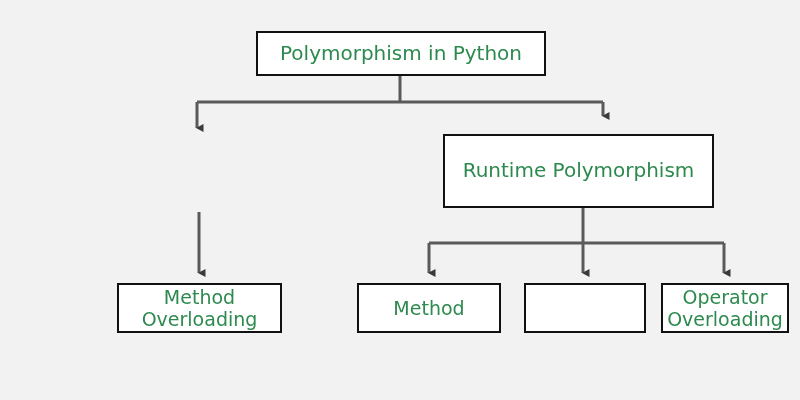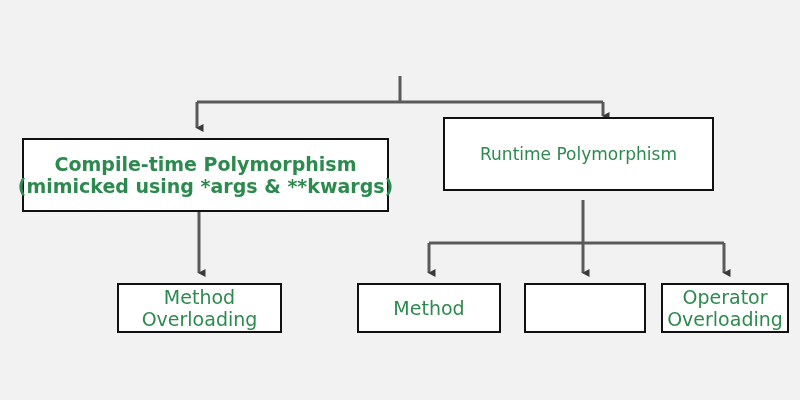--- a/index.html
+++ b/index.html
@@ -61,24 +61,24 @@
     font-size: 19px;
     font-weight: bold;
   }
   #node-compile span {
     position: relative;
     width: 390px;
     left: 0;
   }
   #node-runtime {
     left: 443px;
-    top: 117px;
+    top: 134px;
     width: 271px;
     height: 74px;
-    font-size: 17px;
+    font-size: 20px;
   }
 
   
   .leaf {
     font-size: 19px;
     height: 50px;
   }
   #node-method-overloading {
     left: 117px;
     top: 283px;
@@ -128,27 +128,24 @@
 
     <g>
       <path d="M583,200 L583,243" stroke="#5a5a5a" stroke-width="3" fill="none"></path>
       <path d="M429,243 L724,243" stroke="#5a5a5a" stroke-width="3" fill="none"></path>
       <path d="M429,243 L429,273" stroke="#5a5a5a" stroke-width="3" fill="none" marker-end="url(#arrow)"></path>
       <path d="M583,243 L583,273" stroke="#5a5a5a" stroke-width="3" fill="none" marker-end="url(#arrow)"></path>
       <path d="M724,243 L724,273" stroke="#5a5a5a" stroke-width="3" fill="none" marker-end="url(#arrow)"></path>
     </g>
   </svg>
 
+  <div class="node" id="node-root">
+    <span>Polymorphism in Python</span>
+  </div>
 
-  <div class="node" id="node-compile">
-    <span>
-      <span>Compile-time Polymorphism</span>
-      <span>(mimicked using *args &amp; **kwargs)</span>
-    </span>
-  </div>
 
   <div class="node" id="node-runtime">
     <span>Runtime Polymorphism</span>
   </div>
 
   <div class="node leaf" id="node-method-overloading">
     <span>
       <span>Method</span>
       <span>Overloading</span>
     </span>

